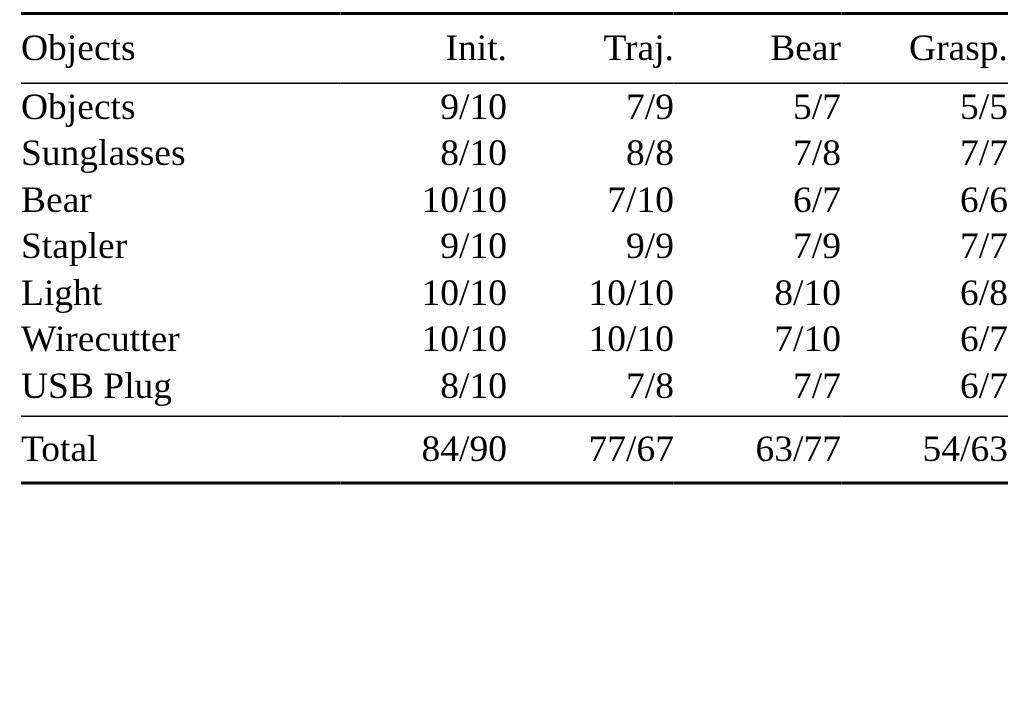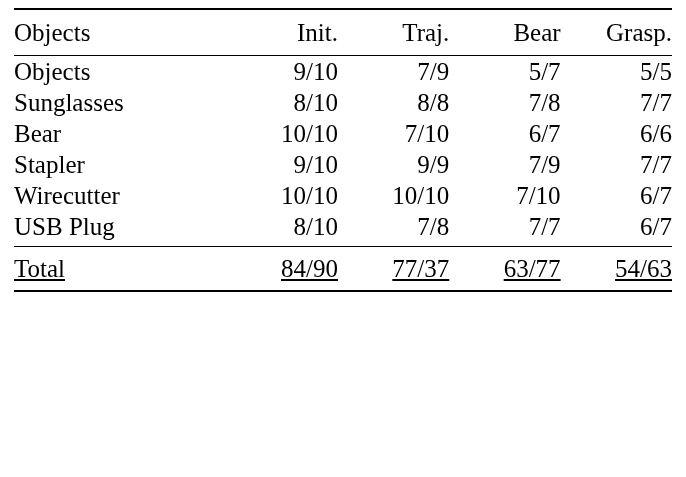--- a/index.html
+++ b/index.html
@@ -30,21 +30,21 @@
     font-size: 25px;
     line-height: 31px;
     font-weight: normal;
     vertical-align: baseline;
   }
   
   tr.rule-top td, tr.rule-top th { border-top: 2.2px solid #000; }
   thead tr.head-row th { padding-top: 7px; padding-bottom: 7px; }
   tr.rule-under-head th { border-bottom: 1.1px solid #000; }
   tbody tr.first-body td { padding-top: 6px; }
-  tr.rule-mid td { border-top: 1.1px solid #000; text-decoration: underline; }
+  tr.rule-mid td { border-top: 1.1px solid #000; }
   tbody tr.total-row td { padding-top: 6px; padding-bottom: 6px; }
   tfoot tr.rule-bottom td { border-top: 2.2px solid #000; height: 0; }
 
   th.col-objects, td.col-objects {
     text-align: left;
     width: 212px;
     padding-left: 6px;
   }
   th.col-objects {
     font-weight: bold;
@@ -96,20 +96,27 @@
         <td class="numcol">6/6</td>
       </tr>
       <tr>
         <td class="col-objects">Stapler</td>
         <td class="numcol">9/10</td>
         <td class="numcol">9/9</td>
         <td class="numcol">7/9</td>
         <td class="numcol">7/7</td>
       </tr>
       <tr>
+        <td class="col-objects">Light</td>
+        <td class="numcol">10/10</td>
+        <td class="numcol">10/10</td>
+        <td class="numcol">8/10</td>
+        <td class="numcol">6/8</td>
+      </tr>
+      <tr>
         <td class="col-objects">Wirecutter</td>
         <td class="numcol">10/10</td>
         <td class="numcol">10/10</td>
         <td class="numcol">7/10</td>
         <td class="numcol">6/7</td>
       </tr>
       <tr>
         <td class="col-objects">USB Plug</td>
         <td class="numcol">8/10</td>
         <td class="numcol">7/8</td>
@@ -119,21 +126,21 @@
       <tr>
         <td class="col-objects spacer-cell"></td>
         <td class="numcol spacer-cell"></td>
         <td class="numcol spacer-cell"></td>
         <td class="numcol spacer-cell"></td>
         <td class="numcol spacer-cell"></td>
       </tr>
       <tr class="rule-mid total-row">
         <td class="col-objects">Total</td>
         <td class="numcol">84/90</td>
-        <td class="numcol">77/37</td>
+        <td class="numcol">77/67</td>
         <td class="numcol">63/77</td>
         <td class="numcol">54/63</td>
       </tr>
     </tbody>
     <tfoot>
       <tr class="rule-bottom">
         <td class="col-objects"></td>
         <td class="numcol"></td>
         <td class="numcol"></td>
         <td class="numcol"></td>

